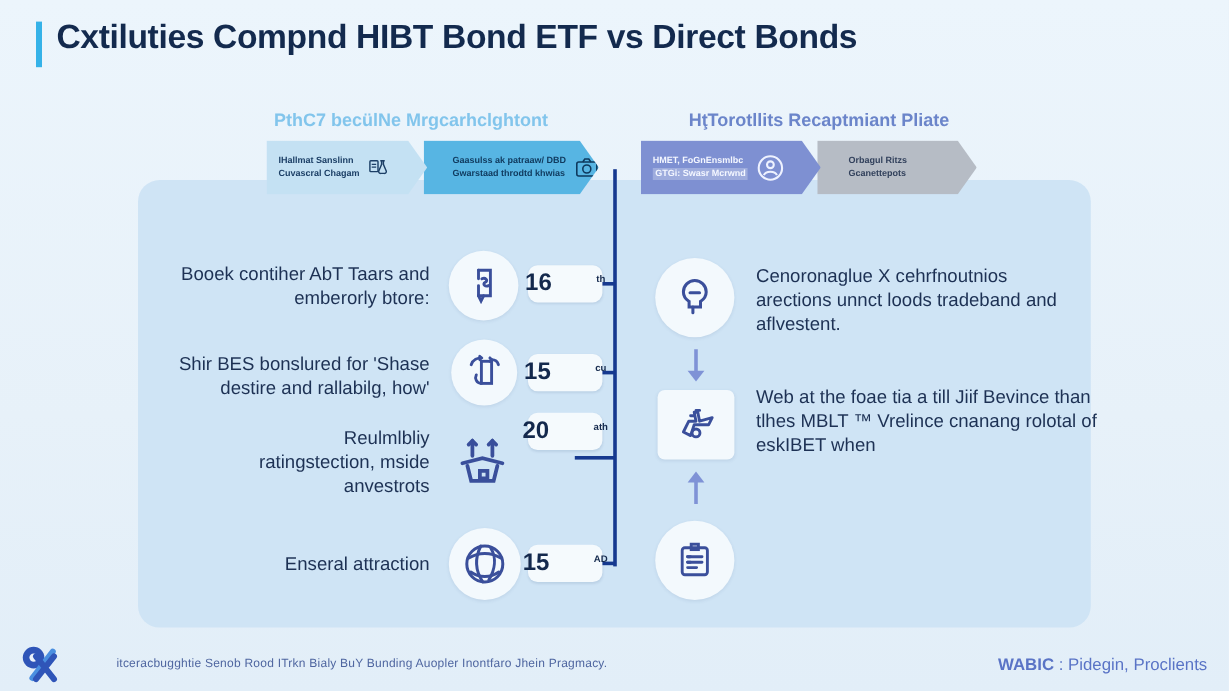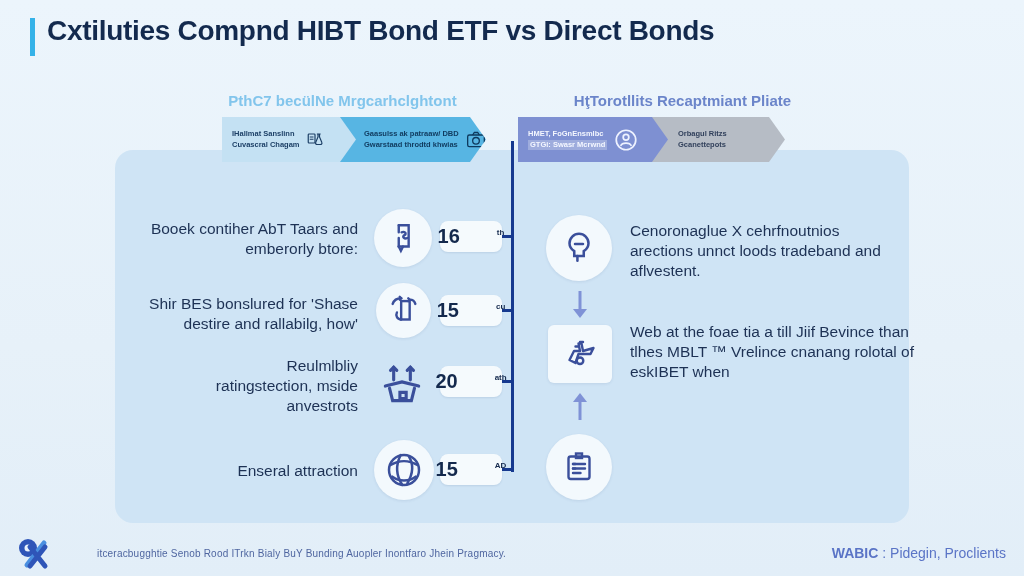--- a/index.html
+++ b/index.html
@@ -11,23 +11,23 @@
   
   .title-accent{position:absolute;left:30px;top:18px;width:5px;height:38px;background:#35b2e8;}
   .page-title{position:absolute;left:47px;top:15px;margin:0;font-size:28px;font-weight:bold;color:#132a4e;letter-spacing:-.3px;}
   
   .col-header{position:absolute;top:92px;font-size:15px;font-weight:bold;text-align:center;}
   .col-header.left{left:185px;width:315px;color:#82c5ec;}
   .col-header.right{left:540px;width:285px;color:#6b85ca;}
   
   .card{position:absolute;left:115px;top:150px;width:794px;height:373px;background:#cfe4f5;border-radius:18px;}
   
-  .banner{position:absolute;top:117px;height:45px;display:flex;z-index:5;}
+  .banner{position:absolute;top:117px;height:45px;display:flex;z-index:5;gap:13px;}
   .banner.left{left:222px;}
-  .banner.right{left:518px;}
+  .banner.right{left:534px;}
   .chev{display:flex;align-items:center;gap:6px;height:45px;box-sizing:border-box;
         clip-path:polygon(0 0,calc(100% - 16px) 0,100% 50%,calc(100% - 16px) 100%,0 100%);}
   .chev .lines{display:flex;flex-direction:column;justify-content:center;line-height:1.35;}
   .chev .l1,.chev .l2{font-size:7.5px;font-weight:bold;white-space:nowrap;}
   .chev.lb1{width:134px;background:#c4e1f3;color:#1c3f66;padding:0 20px 0 10px;z-index:2;}
   .chev.lb2{width:146px;background:#57b5e3;color:#103a5e;padding:0 20px 0 24px;margin-left:-16px;z-index:1;}
   .chev.rb1{width:150px;background:#7e90d2;color:#f4f7ff;padding:0 20px 0 10px;z-index:2;}
   .chev.rb2{width:133px;background:#b6bcc5;color:#32415c;padding:0 18px 0 26px;margin-left:-16px;z-index:1;}
   .chev svg{flex:0 0 auto;}
   .rb1 .l2{background:rgba(255,255,255,.25);padding:0 2px;}
@@ -39,21 +39,21 @@
   .rt4{left:158px;top:461px;width:200px;}
   .icon-circle{position:absolute;border-radius:50%;background:#f3f9fd;display:flex;align-items:center;justify-content:center;z-index:4;box-shadow:0 1px 3px rgba(40,70,120,.10);}
   .ic1{left:374px;top:209px;width:58px;height:58px;}
   .ic2{left:376px;top:283px;width:55px;height:55px;}
   .ic3{left:374px;top:356px;width:56px;height:56px;background:transparent;box-shadow:none;}
   .ic4{left:374px;top:440px;width:60px;height:60px;}
   .badge{position:absolute;width:62px;height:31px;background:#f5fafd;border-radius:8px;display:flex;align-items:center;justify-content:center;z-index:4;color:#14294d;font-size:20px;font-weight:bold;box-shadow:0 1px 2px rgba(40,70,120,.12);text-align:right;}
   .badge sup{font-size:8px;font-weight:bold;margin-left:1px;line-height:1;transform:translateY(-4px);padding-left:36px;}
   .b1{left:440px;top:221px;}
   .b2{left:440px;top:295px;}
-  .b3{left:440px;top:366px;}
+  .b3{left:440px;top:344px;}
   .b4{left:440px;top:454px;}
   
   .connector div{position:absolute;background:#16398f;z-index:3;}
   .v-line{left:511px;top:141px;width:3px;height:331px;}
   .stub{height:3px;width:33px;left:479px;}
   .s1{top:235px;} .s2{top:309px;} .s3{top:380px;} .s4{top:468px;}
   
   .r-icon{position:absolute;background:#f3f9fd;display:flex;align-items:center;justify-content:center;z-index:4;box-shadow:0 1px 3px rgba(40,70,120,.10);}
   .ric1{left:546px;top:215px;width:66px;height:66px;border-radius:50%;}
   .ric2{left:548px;top:325px;width:64px;height:58px;border-radius:6px;}

